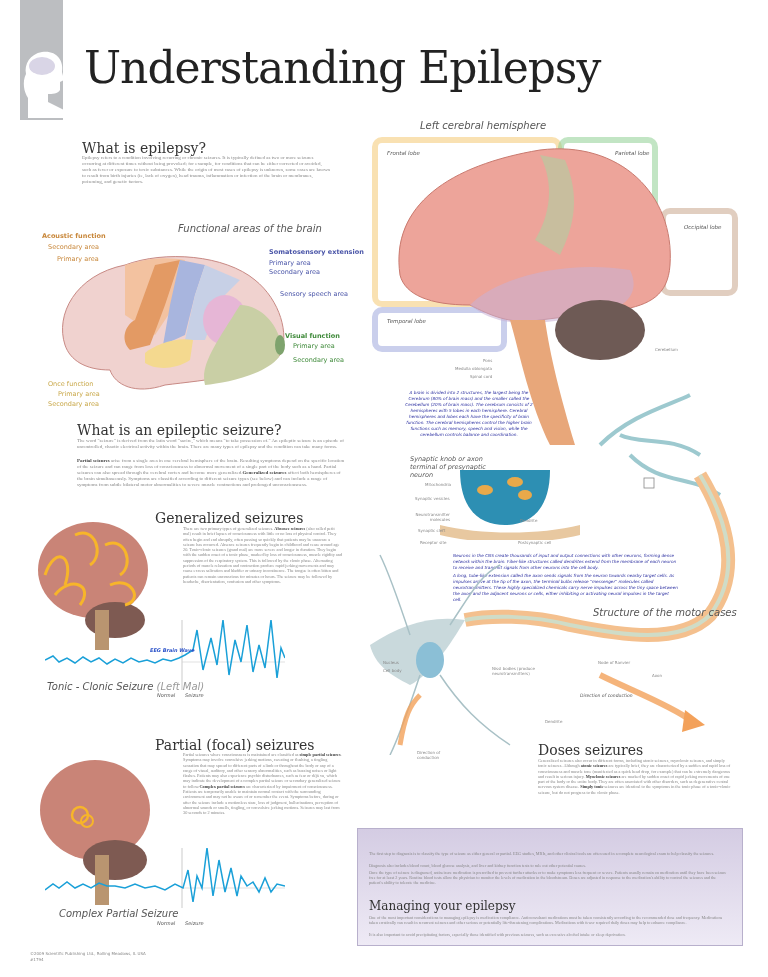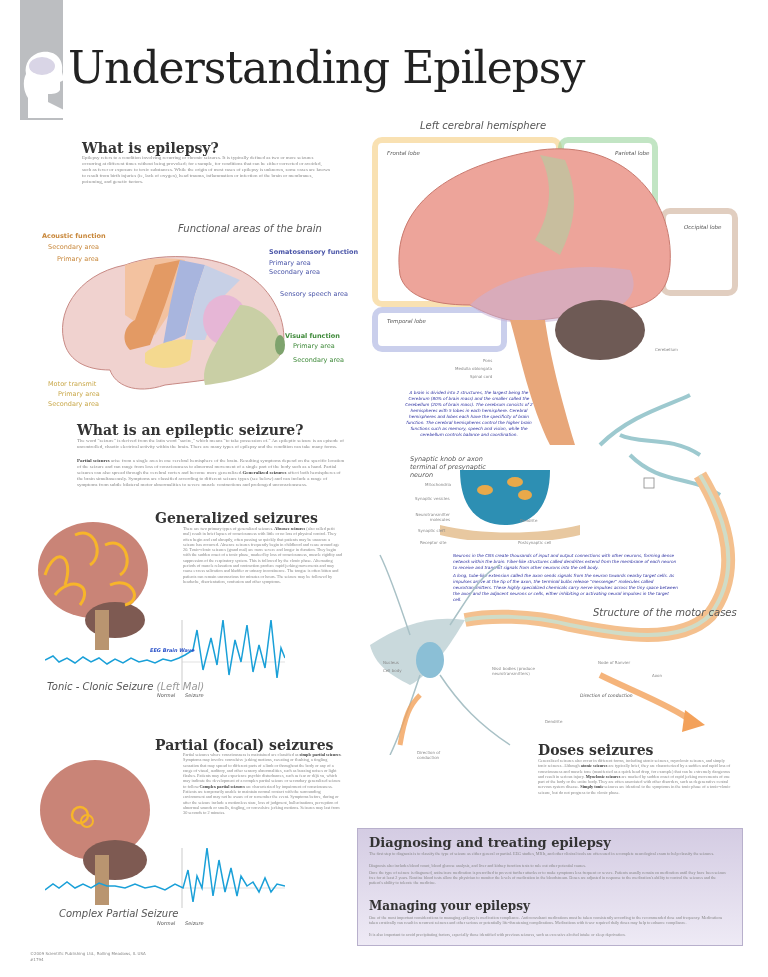--- a/index.html
+++ b/index.html
@@ -1,21 +1,21 @@
 <!DOCTYPE html>
 <html><head>
 <meta charset="utf-8">
 <style>
 *{box-sizing:border-box;margin:0;padding:0}
 body{width:768px;height:977px;background:#fff;position:relative;overflow:hidden;font-family:"Liberation Serif",serif;color:#333}
 .abs{position:absolute}
 .sidebar{left:20px;top:0;width:43px;height:120px;background:#bcbec1}
 .head-icon{left:22px;top:30px;width:42px;height:88px}
-.title{left:68px;top:42px;font-size:44px;font-family:"DejaVu Serif",serif;color:#222;letter-spacing:-1px}
-h2{font-family:"DejaVu Serif",serif;font-weight:bold;color:#333}
+.title{left:84px;top:42px;font-size:44px;font-family:"DejaVu Serif",serif;color:#222;letter-spacing:-1px}
+h2{font-family:"DejaVu Serif",serif;font-weight:normal;color:#333}
 .h2sm{font-size:14px}
 .h2md{font-size:14px}
 .body{font-size:5px;line-height:6px;color:#888}
 .body b{color:#444}
 .cap{font-family:"DejaVu Sans",sans-serif;font-style:italic;font-size:10px;color:#555}
 .lbl{font-family:"DejaVu Sans",sans-serif;font-size:6.5px}
 .tiny{font-family:"DejaVu Sans",sans-serif;font-size:4px;color:#888}
 .blue-it{font-family:"DejaVu Sans",sans-serif;font-style:italic;font-size:4.2px;line-height:6px;color:#2b2fa0}
 .lobe{border:6px solid;border-radius:10px;opacity:.55}
 .purple-box{left:357px;top:828px;width:386px;height:118px;background:linear-gradient(#d4cce3,#eeeaf5);border:1px solid #b8b0cc}
@@ -42,28 +42,28 @@
   <path d="M125 15 L150 20 L140 50 L130 90 L108 100 L115 60 Z" fill="#a8b5de"></path>
   <path d="M150 20 L185 35 L165 55 L150 95 L130 95 L140 50 Z" fill="#c7d0e6"></path>
   <ellipse cx="170" cy="75" rx="22" ry="25" fill="#e6b6d6"></ellipse>
   <path d="M90 108 C100 100 120 92 138 95 L135 115 C120 125 100 125 90 118 Z" fill="#f4d98f"></path>
   <path d="M185 60 C210 60 232 90 224 112 C210 130 170 138 150 140 C145 120 160 100 185 60 Z" fill="#c9cfa5"></path>
   <ellipse cx="225" cy="100" rx="5" ry="10" fill="#7ea36d"></ellipse>
 </svg>
 <div class="abs lbl" style="left:42px;top:232px;color:#c8873a;font-weight:bold">Acoustic function</div>
 <div class="abs lbl" style="left:48px;top:243px;color:#c8873a">Secondary area</div>
 <div class="abs lbl" style="left:57px;top:255px;color:#c8873a">Primary area</div>
-<div class="abs lbl" style="left:269px;top:248px;color:#4a55a8;font-weight:bold">Somatosensory function</div>
+<div class="abs lbl" style="left:269px;top:248px;color:#4a55a8;font-weight:bold">Somatosensory extension</div>
 <div class="abs lbl" style="left:269px;top:259px;color:#4a55a8">Primary area</div>
 <div class="abs lbl" style="left:269px;top:268px;color:#4a55a8">Secondary area</div>
 <div class="abs lbl" style="left:280px;top:290px;color:#4a55a8">Sensory speech area</div>
 <div class="abs lbl" style="left:285px;top:332px;color:#3f8a3a;font-weight:bold">Visual function</div>
 <div class="abs lbl" style="left:293px;top:342px;color:#3f8a3a">Primary area</div>
 <div class="abs lbl" style="left:293px;top:356px;color:#3f8a3a">Secondary area</div>
-<div class="abs lbl" style="left:48px;top:380px;color:#c9a84a">Motor transmit</div>
+<div class="abs lbl" style="left:48px;top:380px;color:#c9a84a">Once function</div>
 <div class="abs lbl" style="left:58px;top:390px;color:#c9a84a">Primary area</div>
 <div class="abs lbl" style="left:48px;top:400px;color:#c9a84a">Secondary area</div>
 
 <h2 class="abs h2md" style="left:77px;top:422px">What is an epileptic seizure?</h2>
 <p class="abs body" style="left:77px;top:438px;width:270px">The word "seizure" is derived from the latin word "sacire," which means "to take possession of." An epileptic seizure is an episode of uncontrolled, chaotic electrical activity within the brain. There are many types of epilepsy and the condition can take many forms.</p>
 <p class="abs body" style="left:77px;top:458px;width:270px"><b>Partial seizures</b><span> arise from a single area in one cerebral hemisphere of the brain. Resulting symptoms depend on the specific location of the seizure and can range from loss of consciousness to abnormal movement of a single part of the body such as a hand. Partial seizures can also spread through the cerebral cortex and become more generalized.</span><b>Generalized seizures</b><span> affect both hemispheres of the brain simultaneously. Symptoms are classified according to different seizure types (see below) and can include a range of symptoms from subtle bilateral motor abnormalities to severe muscle contractions and prolonged unconsciousness.</span></p>
 
 <svg class="abs" style="left:35px;top:515px" width="120" height="135" viewBox="0 0 120 135">
   <ellipse cx="58" cy="55" rx="55" ry="48" fill="#c98477"></ellipse>
   <ellipse cx="80" cy="105" rx="30" ry="18" fill="#7e5a52"></ellipse>
@@ -167,20 +167,19 @@
 <div class="abs tiny" style="left:598px;top:660px">Node of Ranvier</div>
 <div class="abs tiny" style="left:652px;top:673px">Axon</div>
 <div class="abs cap" style="left:580px;top:693px;font-size:4.5px">Direction of conduction</div>
 <div class="abs tiny" style="left:545px;top:719px">Dendrite</div>
 <div class="abs tiny" style="left:417px;top:750px;width:28px">Direction of conduction</div>
 
 <h2 class="abs h2sm" style="left:538px;top:742px">Doses seizures</h2>
 <p class="abs body" style="left:538px;top:758px;width:195px;font-size:4.3px;line-height:5.3px"><span>Generalized seizures also occur in different forms, including atonic seizures, myoclonic seizures, and simply tonic seizures. Although </span><b>atonic seizures</b><span> are typically brief, they are characterized by a sudden and rapid loss of consciousness and muscle tone (manifested as a quick head drop, for example) that can be extremely dangerous and result in serious injury. </span><b>Myoclonic seizures</b><span> are marked by sudden onset of rapid jerking movements of one part of the body or the entire body. They are often associated with other disorders, such as degenerative central nervous system disease. </span><b>Simply tonic</b><span> seizures are identical to the symptoms in the tonic phase of a tonic-clonic seizure, but do not progress to the clonic phase.</span></p>
 
 <div class="abs purple-box">
-  <h2 style="position:absolute;left:11px;top:6px;font-size:13px">Diagnosing and treating epilepsy</h2>
   <p class="body" style="position:absolute;left:11px;top:22px;width:350px;font-size:4.2px;line-height:5px">The first step to diagnosis is to classify the type of seizure as either general or partial. EEG studies, MRIs, and other clinical tools are often used in a complete neurological exam to help classify the seizures.</p>
   <p class="body" style="position:absolute;left:11px;top:34px;width:350px;font-size:4.2px;line-height:5px">Diagnosis also includes blood count, blood glucose analysis, and liver and kidney function tests to rule out other potential causes.</p>
   <p class="body" style="position:absolute;left:11px;top:41px;width:360px;font-size:4.2px;line-height:5px">Once the type of seizure is diagnosed, antiseizure medication is prescribed to prevent further attacks or to make symptoms less frequent or severe. Patients usually remain on medication until they have been seizure free for at least 2 years. Routine blood tests allow the physician to monitor the levels of medication in the bloodstream. Doses are adjusted in response to the medication's ability to control the seizures and the patient's ability to tolerate the medicine.</p>
   <h2 style="position:absolute;left:11px;top:70px;font-size:12px">Managing your epilepsy</h2>
   <p class="body" style="position:absolute;left:11px;top:86px;width:355px;font-size:4.2px;line-height:5px">One of the most important considerations to managing epilepsy is medication compliance. Anticonvulsant medications must be taken consistently according to the recommended dose and frequency. Medications taken erratically can result in recurrent seizures and other serious or potentially life-threatening complications. Medications with fewer required daily doses may help to enhance compliance.</p>
   <p class="body" style="position:absolute;left:11px;top:103px;width:355px;font-size:4.2px;line-height:5px">It is also important to avoid precipitating factors, especially those identified with previous seizures, such as excessive alcohol intake or sleep deprivation.</p>
 </div>
 
 </body></html>

